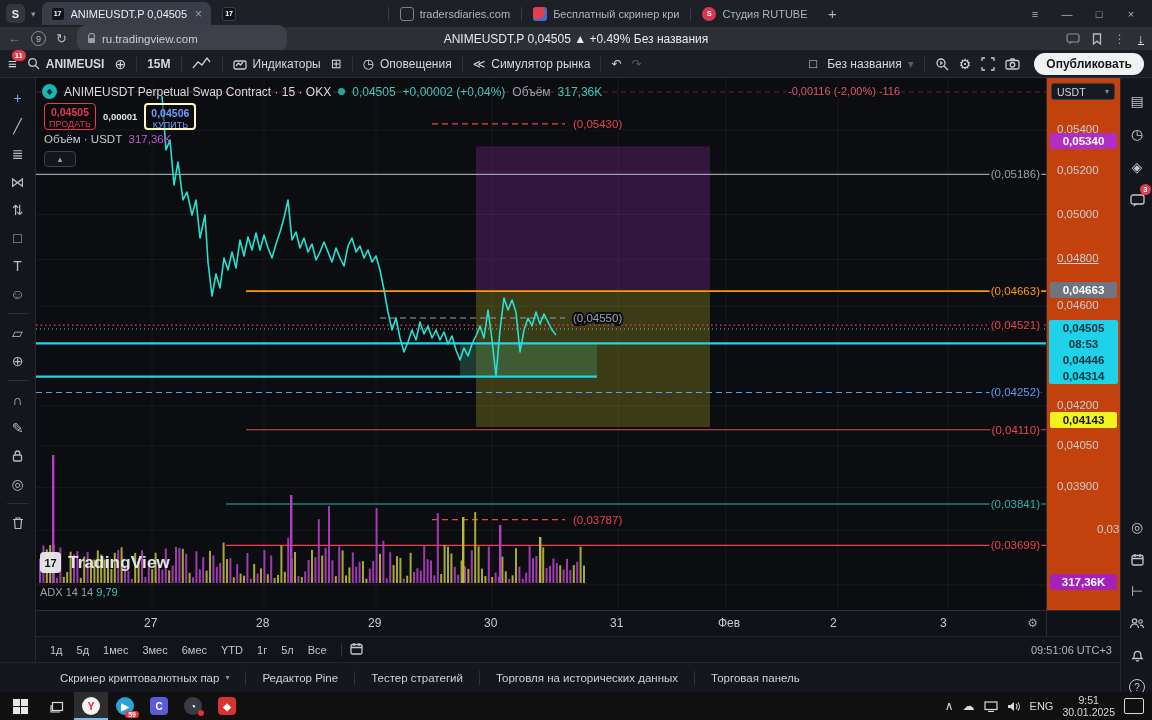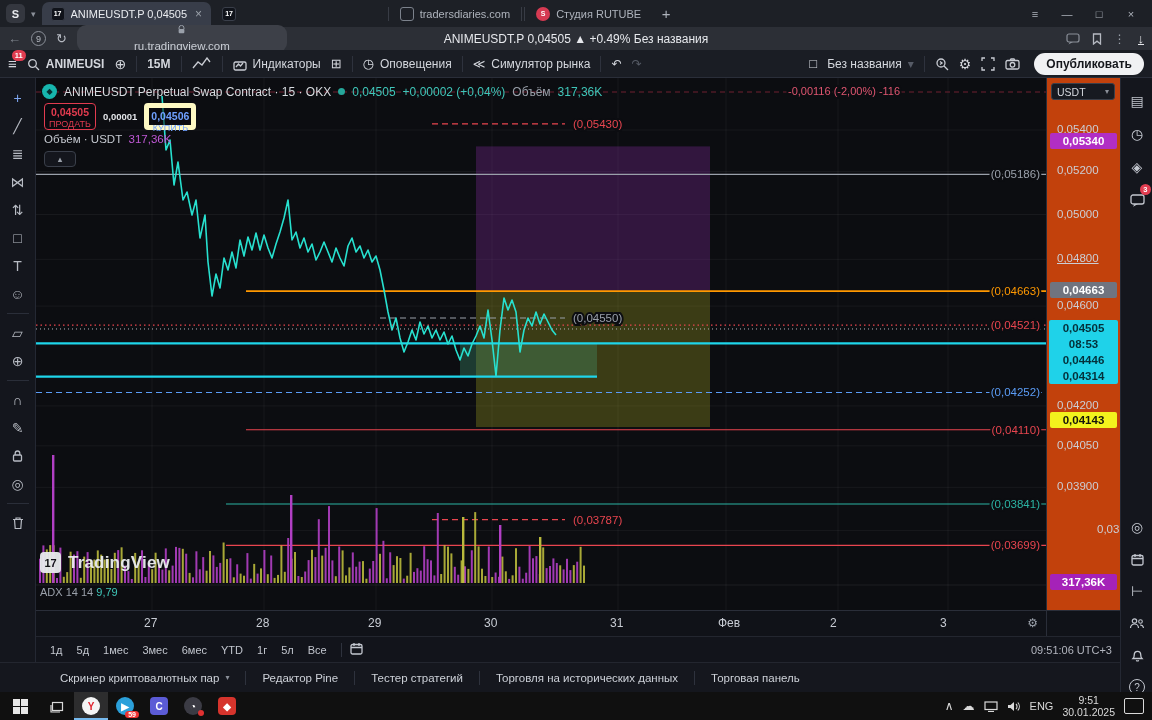--- a/index.html
+++ b/index.html
@@ -29,32 +29,32 @@
   .win-btn { width:30px; height:23px; display:flex; align-items:center; justify-content:center;
              color:#aeb3bc; font-size:11px; }
 
   .urlbar { position:absolute; left:0; top:27px; width:1152px; height:23px; background:#2c2f36;
             display:flex; align-items:center; padding:0 8px; gap:10px; }
   .nav-ico { color:#7f848d; font-size:13px; }
   .nav-ico.lite { color:#b6bac2; }
   .circle9 { width:15px; height:15px; border:1px solid #8b9099; border-radius:50%; color:#b6bac2;
              font-size:9px; display:flex; align-items:center; justify-content:center; }
   .addr { height:27px; background:#3d4048; border-radius:9px; display:flex; align-items:center;
-          gap:6px; padding:0 10px; color:#c9cdd4; font-size:11.5px; min-width:210px;flex-direction:column; }
+          gap:6px; padding:0 10px; color:#c9cdd4; font-size:11.5px; min-width:210px; }
   .page-title { position:absolute; left:0; right:0; text-align:center; color:#e7e9ed; font-size:12px; pointer-events:none; }
   .url-right { margin-left:auto; display:flex; align-items:center; gap:12px; z-index:2; }
   .url-right .dim { color:#8a8f98; }
   .url-right .bright { color:#e4e6ea; font-size:13px; border-bottom:1.5px solid #e4e6ea; line-height:11px; }
   .kebab { color:#9aa0a9; font-size:12px; }
 
   
   .tvbar { position:absolute; left:0; top:50px; width:1152px; height:28px; background:#1a1d24;
            border-bottom:1px solid #2a2e39; display:flex; align-items:center; padding:0 8px; gap:10px;
            color:#d4d7dd; font-size:12px; }
-  .tv-item { display:flex; align-items:flex-end; gap:6px; white-space:nowrap; }
+  .tv-item { display:flex; align-items:center; gap:6px; white-space:nowrap; }
   .tv-sep { width:1px; height:16px; background:#2e323d; }
   .burger { position:relative; font-size:15px; color:#d4d7dd; }
   .burger .badge { position:absolute; top:-5px; right:-9px; background:#e13d51; color:#fff;
                    font-size:7.5px; font-weight:bold; border-radius:7px; padding:1px 3px; }
   .interval { font-weight:bold; }
   .dim-arrow { color:#565b66; }
   .publish { margin-left:4px; background:#f0f1f3; color:#14161b; font-weight:bold; font-size:12px;
              border-radius:14px; padding:4px 12px; }
   .spacer { flex:1; }
   .icon-stroke { stroke:#c9ccd3; fill:none; stroke-width:1.3; }
@@ -76,21 +76,21 @@
              font-size:8px; display:flex; align-items:center; justify-content:center; }
   .src-dot { width:7px; height:7px; border-radius:50%; background:#26a69a; }
   .teal { color:#3fc6b9; }
   .grey { color:#9aa0aa; }
   .mag  { color:#c058d6; }
   .order-cluster { position:absolute; left:44px; top:103px; display:flex; align-items:center; gap:7px; z-index:5; }
   .obtn { width:52px; height:27px; border-radius:4px; background:rgba(10,10,14,.55); text-align:center;
           font-size:9px; line-height:1.25; padding-top:2px; }
   .obtn .p { font-size:10.5px; font-weight:bold; }
   .sell { border:1px solid #e23b4f; color:#e23b4f; }
-  .buy  { border:5px solid #fef9c3; color:#6fa0ff; }
+  .buy  { border:2px solid #fef9c3; color:#6fa0ff; }
   .spread { color:#e3e5e9; font-size:9.5px; font-weight:bold;text-align:right; }
   .legend2 { position:absolute; left:44px; top:133px; font-size:11.5px; color:#c5c9d0; z-index:5; }
   .collapse { position:absolute; left:44px; top:151px; width:32px; height:16px; border:1px solid #3a3f4a;
               border-radius:4px; color:#9aa0aa; font-size:9px; display:flex; align-items:center;
               justify-content:center; z-index:5; background:#14161d; }
   .watermark { position:absolute; left:40px; top:552px; display:flex; align-items:center; gap:7px; z-index:4; opacity:.95; }
   .wm-logo { width:21px; height:21px; border-radius:4px; background:#e9ebee; color:#0b0d12;
              font-weight:bold; font-size:11px; display:flex; align-items:center; justify-content:center; }
   .wm-text { color:#eceef1; font-size:17px; font-weight:bold; letter-spacing:.2px; }
   .adx { position:absolute; left:40px; top:586px; font-size:11px; color:#9aa0aa; z-index:5; }
@@ -174,20 +174,24 @@
         <div class="tab">
           <span class="favicon fav-tv">17</span>
           <span style="overflow: hidden; text-overflow: ellipsis; margin-top: 36px;">ACHUSDT.P 0,03783 ▲ +0</span>
         </div>
         <div class="tab-sep"></div>
         <div class="tab">
           <span class="favicon fav-page"></span>
           <span style="overflow: hidden; text-overflow: ellipsis;">tradersdiaries.com</span>
         </div>
         <div class="tab-sep"></div>
+        <div class="tab">
+          <span class="favicon fav-scr"></span>
+          <span style="overflow: hidden; text-overflow: ellipsis;">Бесплатный скринер кри</span>
+        </div>
         <div class="tab-sep"></div>
         <div class="tab">
           <span class="favicon fav-ru">S</span>
           <span style="overflow: hidden; text-overflow: ellipsis;">Студия RUTUBE</span>
         </div>
       </div>
     <div class="newtab">+</div>
     <div class="win-ctrls" id="winctrls">
         <div class="win-btn">≡</div>
         <div class="win-btn">—</div>

